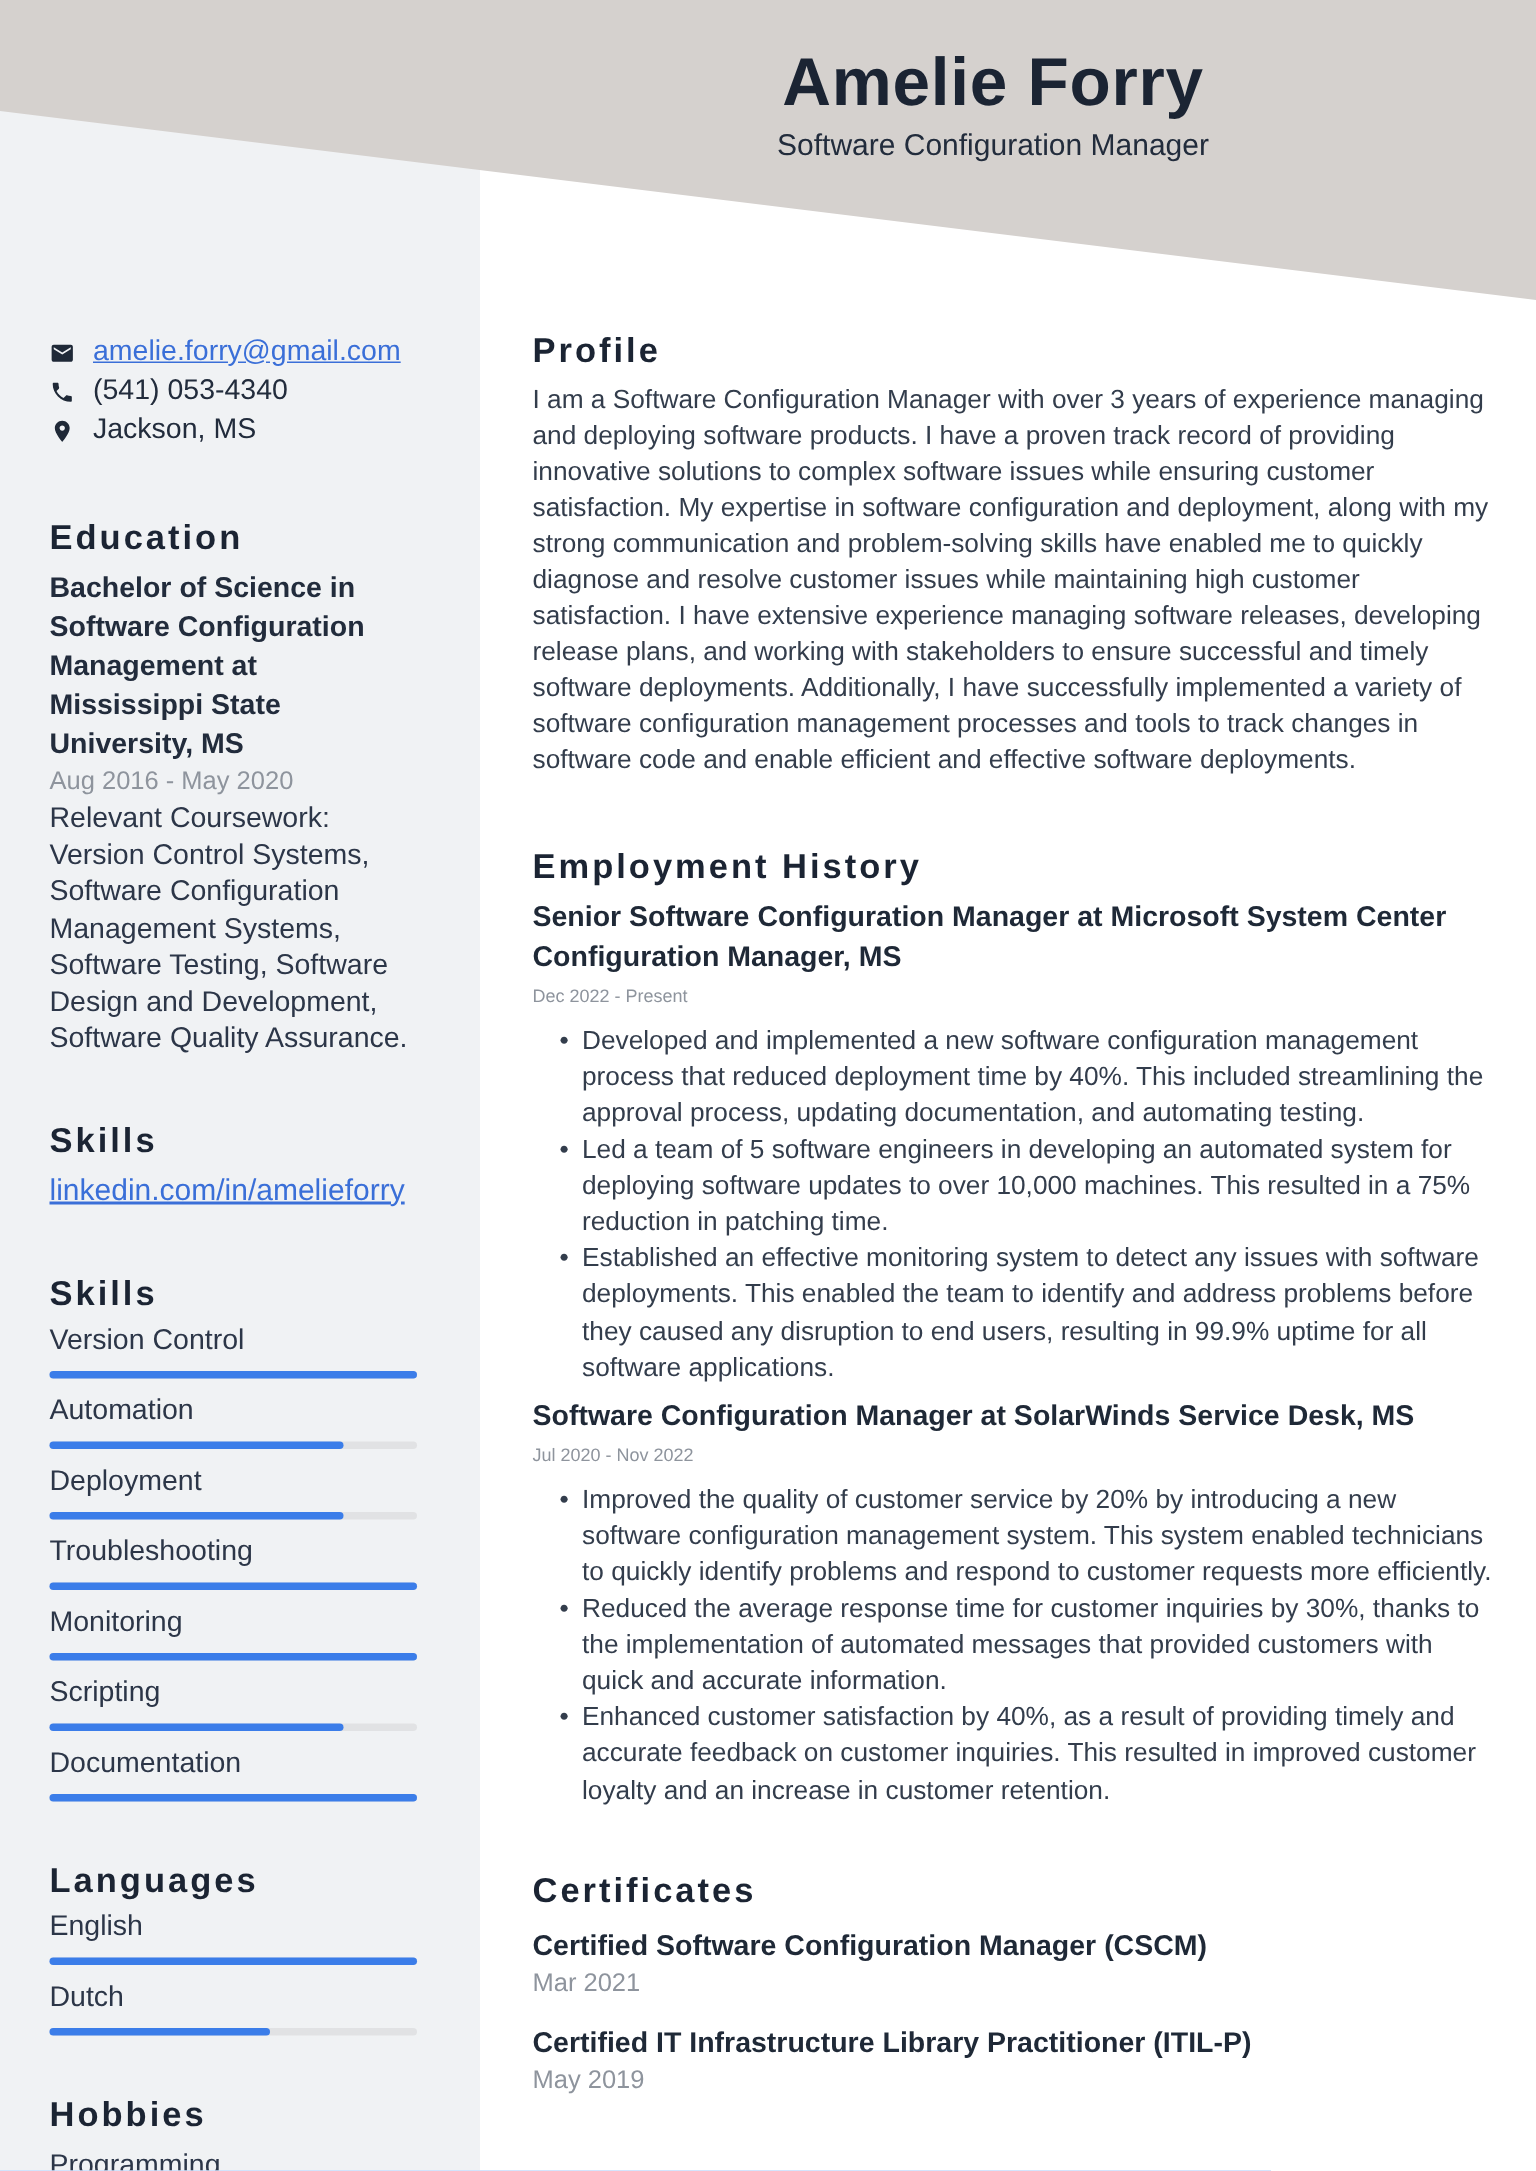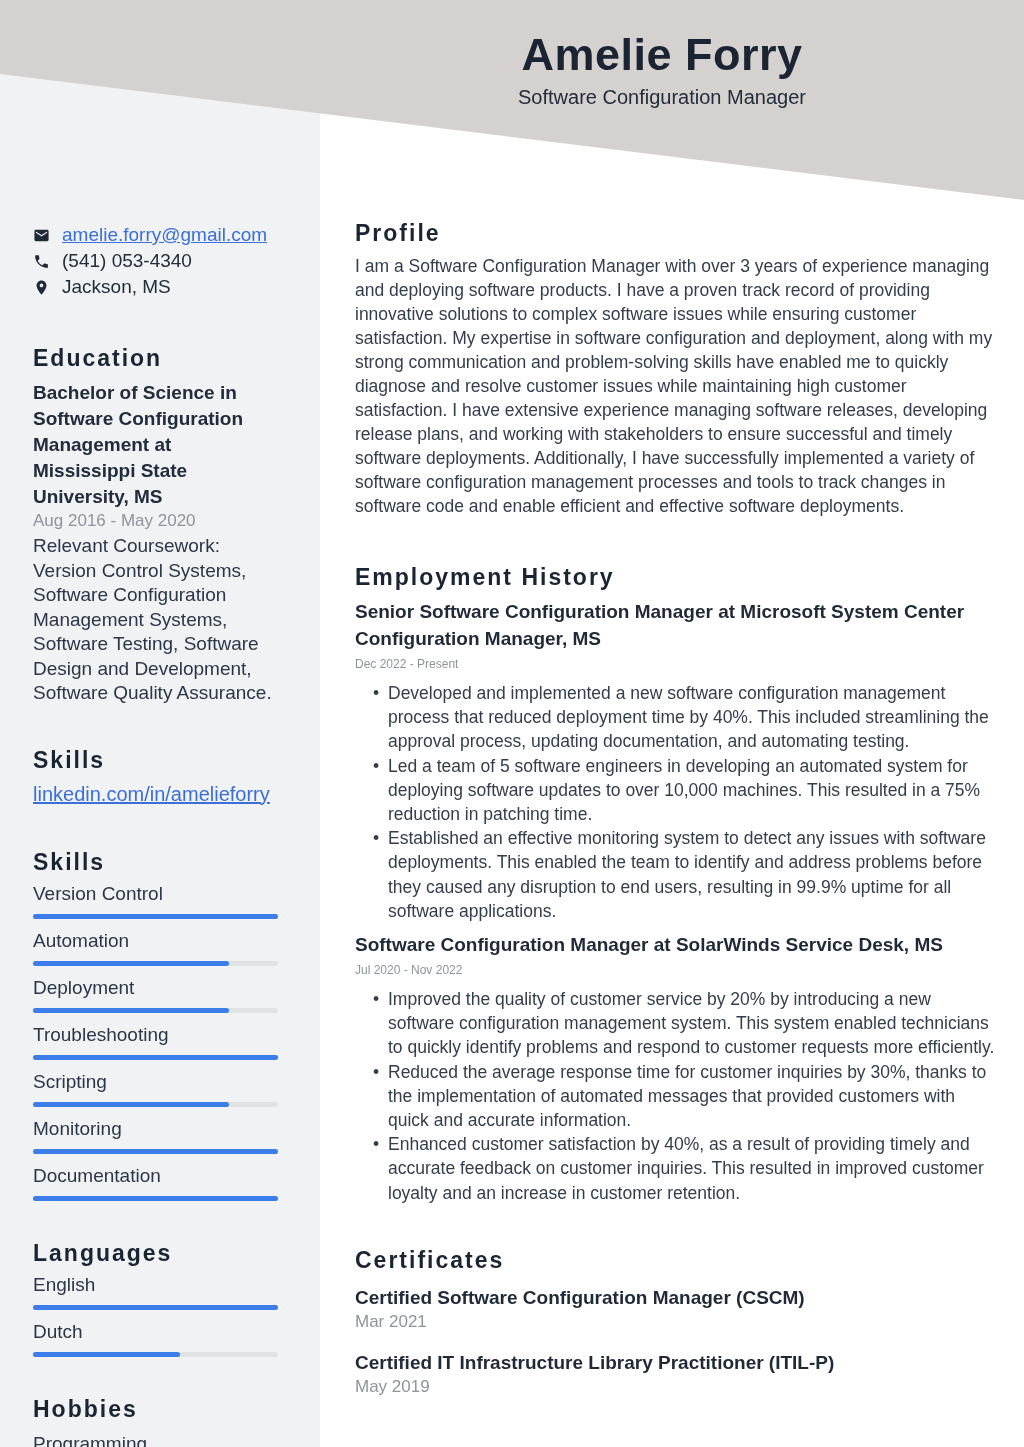--- a/index.html
+++ b/index.html
@@ -210,29 +210,29 @@
             <div class="meter-fill" style="width: 80%;"></div>
           </div>
       </li>
       <li class="meter-item">
         <div class="meter-label">Troubleshooting</div>
         <div class="meter-track">
             <div class="meter-fill" style="width: 100%;"></div>
           </div>
       </li>
       <li class="meter-item">
+        <div class="meter-label">Monitoring</div>
+        <div class="meter-track">
+            <div class="meter-fill" style="width: 100%;"></div>
+          </div>
+      </li>
+      <li class="meter-item">
         <div class="meter-label">Scripting</div>
         <div class="meter-track">
             <div class="meter-fill" style="width: 80%;"></div>
-          </div>
-      </li>
-      <li class="meter-item">
-        <div class="meter-label">Monitoring</div>
-        <div class="meter-track">
-            <div class="meter-fill" style="width: 100%;"></div>
           </div>
       </li>
       <li class="meter-item">
         <div class="meter-label">Documentation</div>
         <div class="meter-track">
             <div class="meter-fill" style="width: 100%;"></div>
           </div>
       </li>
     </ul>
 

